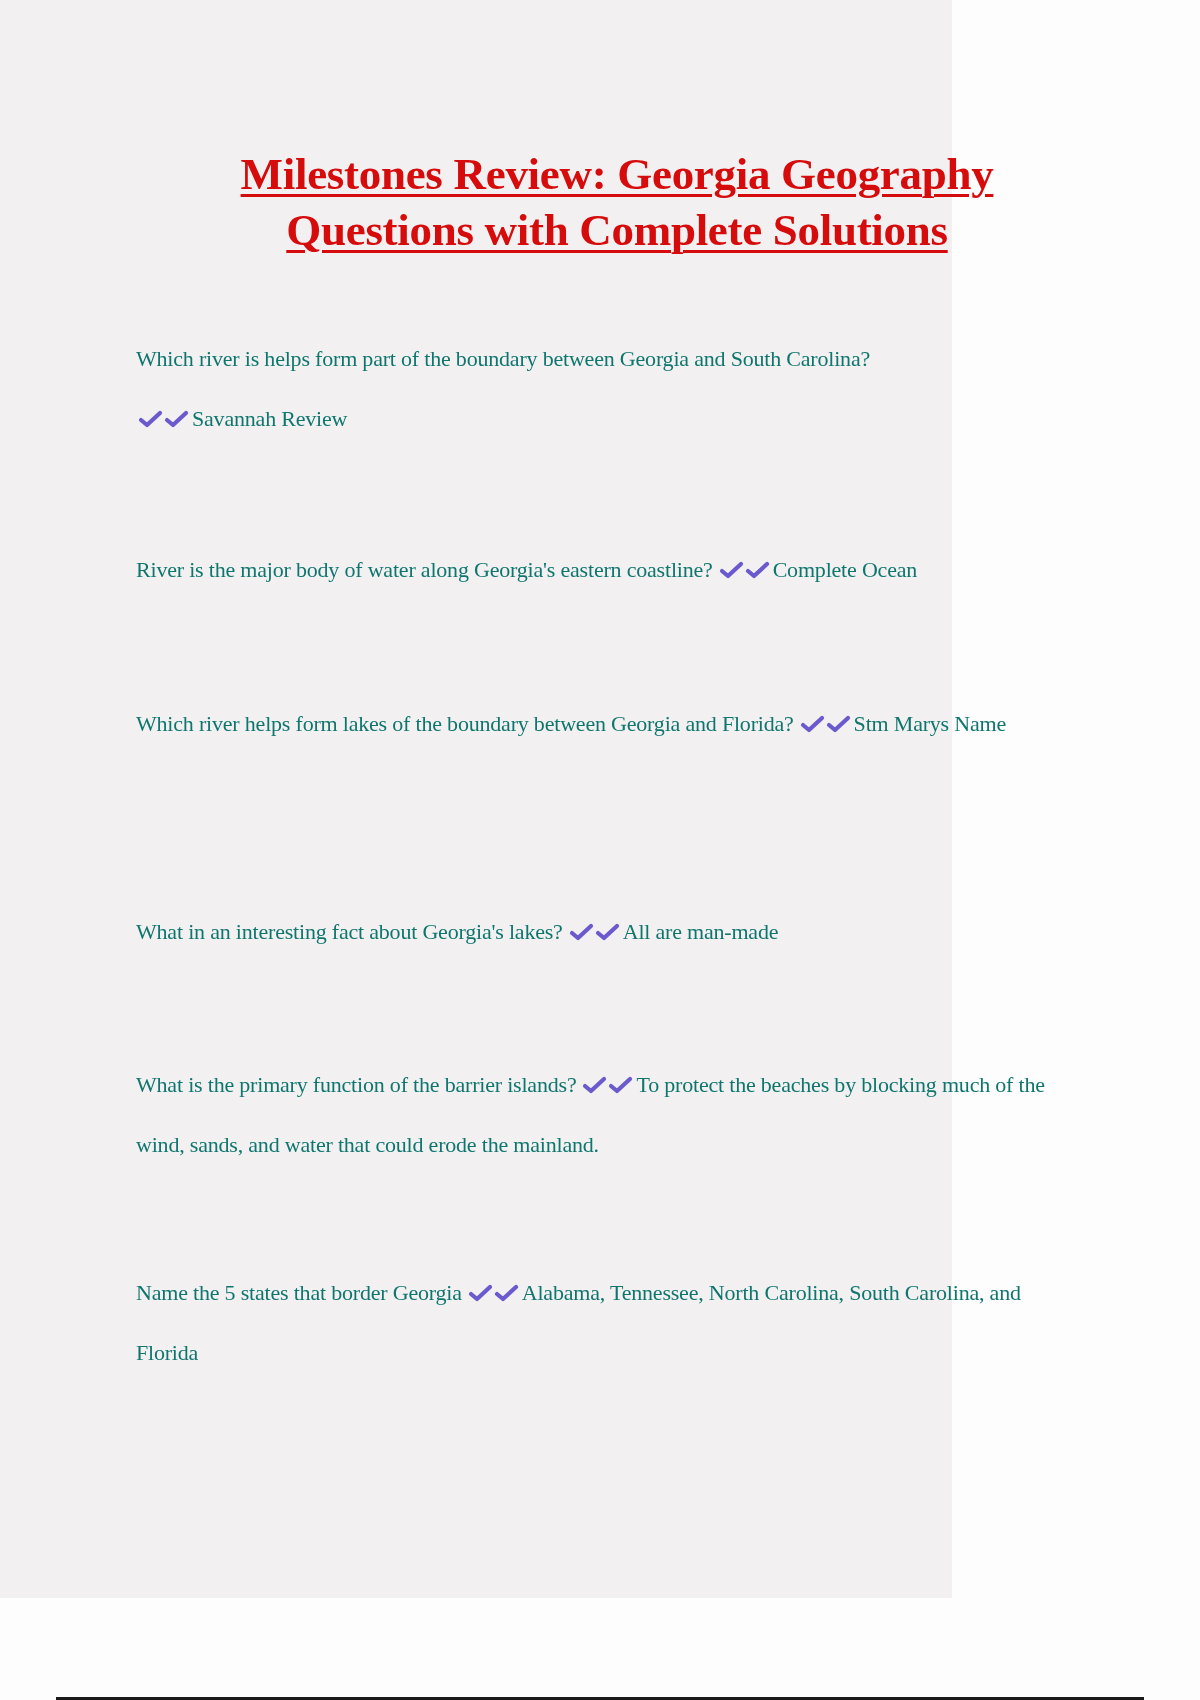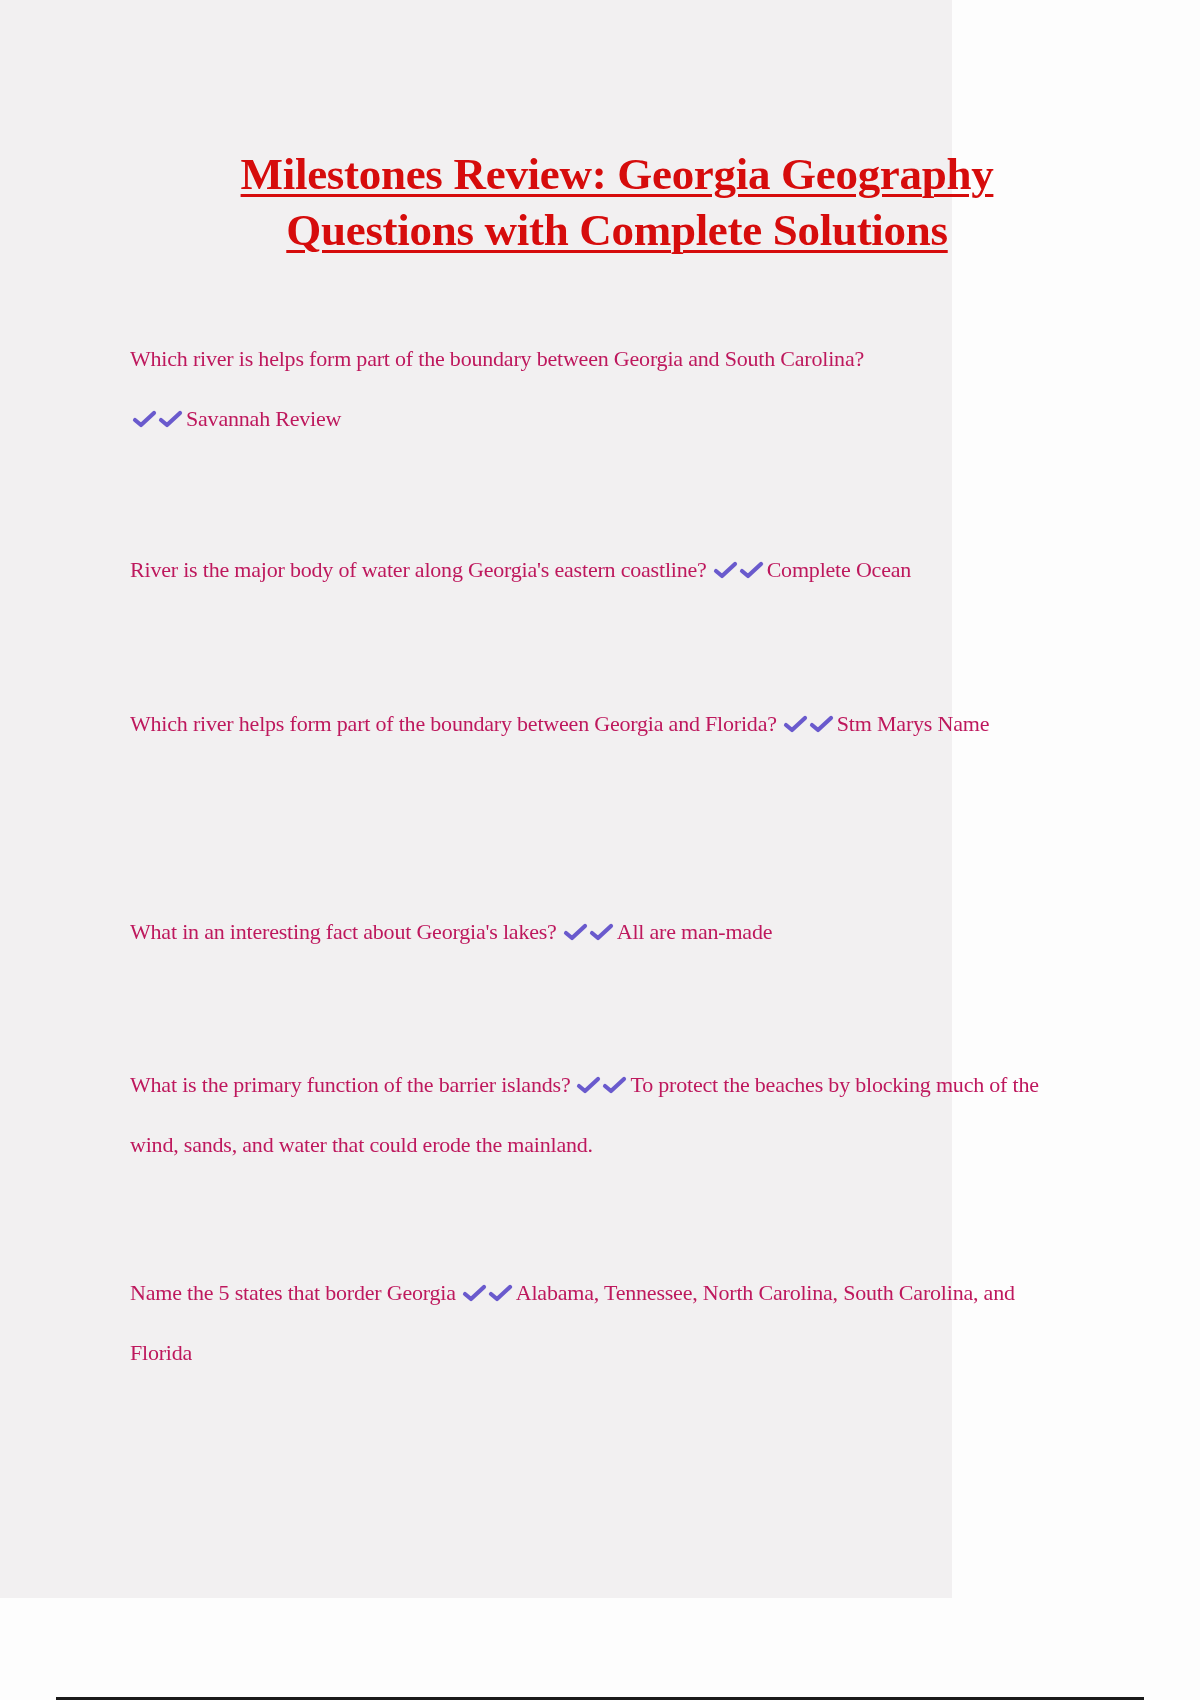--- a/index.html
+++ b/index.html
@@ -35,25 +35,25 @@
       text-decoration: underline;
       text-decoration-thickness: 3px;
       text-underline-offset: 5px;
       letter-spacing: -0.3px;
     }
     .title span {
       display: block;
     }
     .qa {
       position: absolute;
-      left: 130px;
+      left: 136px;
       width: 920px;
       font-size: 22px;
       line-height: 60px;
-      color: #be185d;
+      color: #0f766e;
       letter-spacing: -0.2px;
     }
     .check {
       display: inline-block;
       vertical-align: middle;
       width: 26px;
       height: 20px;
       margin-top: -4px;
     }
     .check svg {
@@ -101,21 +101,21 @@
 
   <div class="qa" style="top:540px;">
     <span>River is the major body of water along Georgia's eastern coastline?</span><span class="checks"><span class="check"><svg viewBox="0 0 26 20">
             <path d="M3 11 L9 16 L22 4" fill="none" stroke="#6a5acd" stroke-width="4.2" stroke-linecap="round" stroke-linejoin="round"></path>
           </svg></span><span class="check"><svg viewBox="0 0 26 20">
             <path d="M3 11 L9 16 L22 4" fill="none" stroke="#6a5acd" stroke-width="4.2" stroke-linecap="round" stroke-linejoin="round"></path>
           </svg></span></span><span>Complete Ocean</span>
   </div>
 
   <div class="qa" style="top:694px;">
-    <span>Which river helps form part of the boundary between Georgia and Florida?</span><span class="checks"><span class="check"><svg viewBox="0 0 26 20">
+    <span>Which river helps form lakes of the boundary between Georgia and Florida?</span><span class="checks"><span class="check"><svg viewBox="0 0 26 20">
             <path d="M3 11 L9 16 L22 4" fill="none" stroke="#6a5acd" stroke-width="4.2" stroke-linecap="round" stroke-linejoin="round"></path>
           </svg></span><span class="check"><svg viewBox="0 0 26 20">
             <path d="M3 11 L9 16 L22 4" fill="none" stroke="#6a5acd" stroke-width="4.2" stroke-linecap="round" stroke-linejoin="round"></path>
           </svg></span></span><span>Stm Marys Name</span>
   </div>
 
   <div class="qa" style="top:1055px;">
     <span>What is the primary function of the barrier islands?</span><span class="checks"><span class="check"><svg viewBox="0 0 26 20">
             <path d="M3 11 L9 16 L22 4" fill="none" stroke="#6a5acd" stroke-width="4.2" stroke-linecap="round" stroke-linejoin="round"></path>
           </svg></span><span class="check"><svg viewBox="0 0 26 20">

